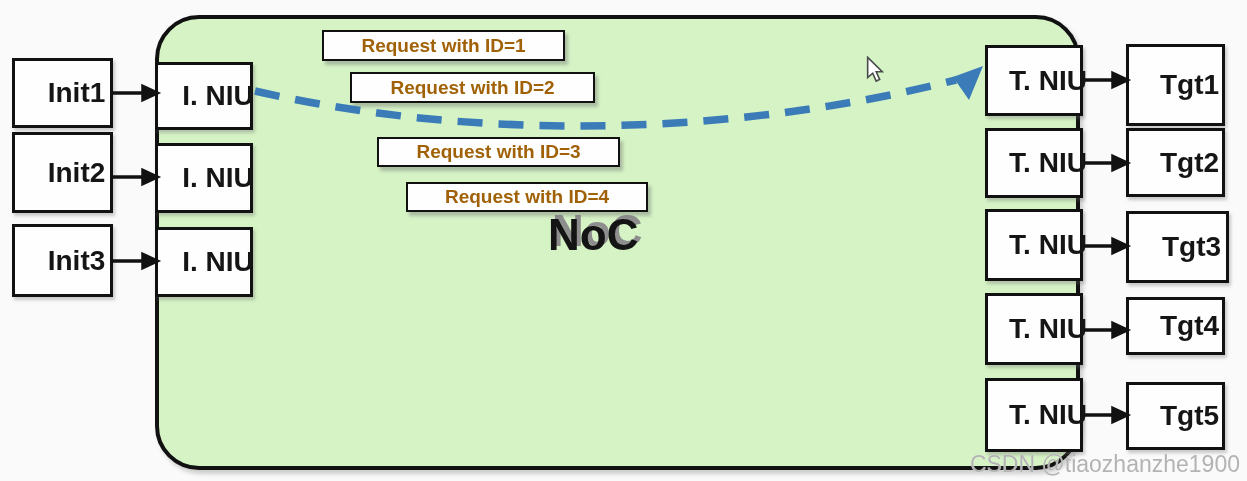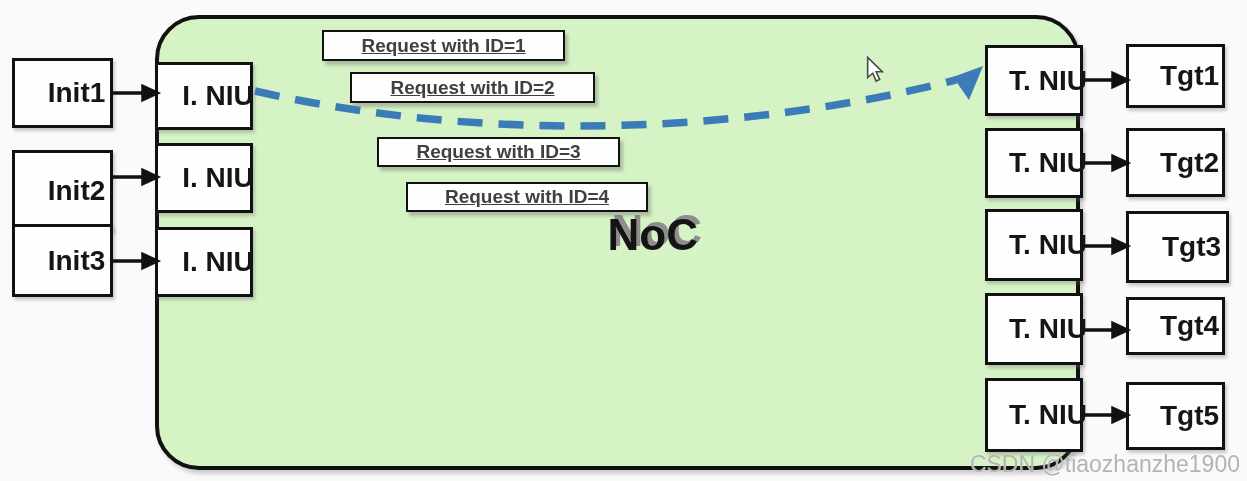--- a/index.html
+++ b/index.html
@@ -30,29 +30,28 @@
     box-shadow:2px 3px 3px rgba(110,110,110,.35);
     white-space:nowrap;
     padding-left:28px;
   }
   .req{
     position:absolute;
     background:#fefefe;
     border:2px solid #111;
     box-sizing:border-box;
     display:flex;align-items:center;justify-content:center;
-    font-weight:bold;font-size:19px;color:#404040;
+    font-weight:bold;font-size:19px;color:#a16207;
     box-shadow:3px 4px 3px rgba(110,110,110,.4);
     white-space:nowrap;
-    text-decoration:underline;
   }
   .noc-title{
     position:absolute;
     left:548px;top:210px;width:150px;
-    text-align:right;
+    text-align:left;
     font-weight:bold;font-size:44px;color:#141414;
     text-shadow:4px -4px 0 #8e8e8e;
   }
   .overlay{
     position:absolute;left:0;top:0;width:1247px;height:481px;
     pointer-events:none;
   }
   .watermark{
     position:absolute;
     right:7px;bottom:3px;
@@ -66,34 +65,34 @@
 </head>
 <body>
 
 <div class="stage">
 
   <div class="noc-rect"></div>
 
   <div class="noc-title">NoC</div>
 
   <div class="box" style="left:12px;top:58px;width:101px;height:70px">Init1</div>
-  <div class="box" style="left:12px;top:150px;width:101px;height:81px">Init2</div>
+  <div class="box" style="left:12px;top:132px;width:101px;height:81px">Init2</div>
   <div class="box" style="left:12px;top:224px;width:101px;height:73px">Init3</div>
 
   <div class="box" style="left:155px;top:62px;width:98px;height:68px">I. NIU</div>
   <div class="box" style="left:155px;top:143px;width:98px;height:70px">I. NIU</div>
   <div class="box" style="left:155px;top:227px;width:98px;height:70px">I. NIU</div>
 
   <div class="box" style="left:985px;top:45px;width:98px;height:71px">T. NIU</div>
   <div class="box" style="left:985px;top:128px;width:98px;height:70px">T. NIU</div>
   <div class="box" style="left:985px;top:209px;width:98px;height:72px">T. NIU</div>
   <div class="box" style="left:985px;top:293px;width:98px;height:72px">T. NIU</div>
   <div class="box" style="left:985px;top:378px;width:98px;height:74px">T. NIU</div>
 
-  <div class="box" style="left:1126px;top:44px;width:99px;height:64px">Tgt1</div>
+  <div class="box" style="left:1126px;top:44px;width:99px;height:82px">Tgt1</div>
   <div class="box" style="left:1126px;top:128px;width:99px;height:69px">Tgt2</div>
   <div class="box" style="left:1126px;top:211px;width:103px;height:72px">Tgt3</div>
   <div class="box" style="left:1126px;top:297px;width:99px;height:58px">Tgt4</div>
   <div class="box" style="left:1126px;top:382px;width:99px;height:68px">Tgt5</div>
 
   <div class="req" style="left:322px;top:30px;width:243px;height:31px">Request with ID=1</div>
   <div class="req" style="left:350px;top:72px;width:245px;height:31px">Request with ID=2</div>
   <div class="req" style="left:377px;top:137px;width:243px;height:30px">Request with ID=3</div>
   <div class="req" style="left:406px;top:182px;width:242px;height:30px">Request with ID=4</div>
 

